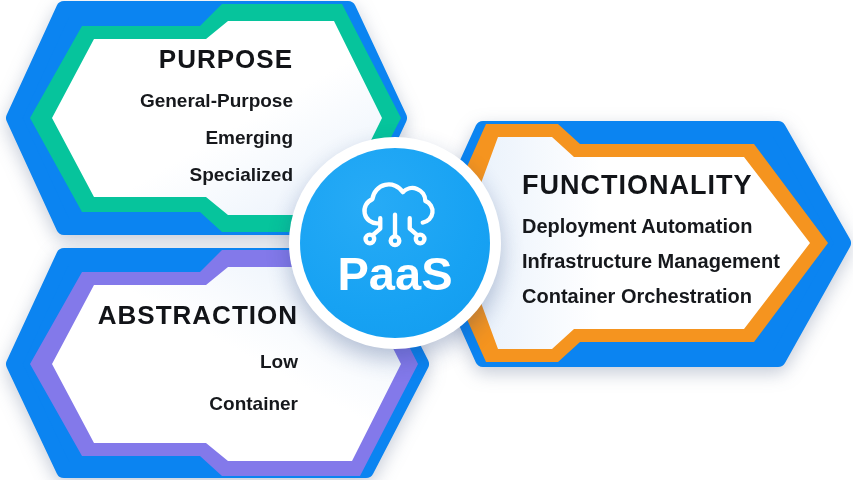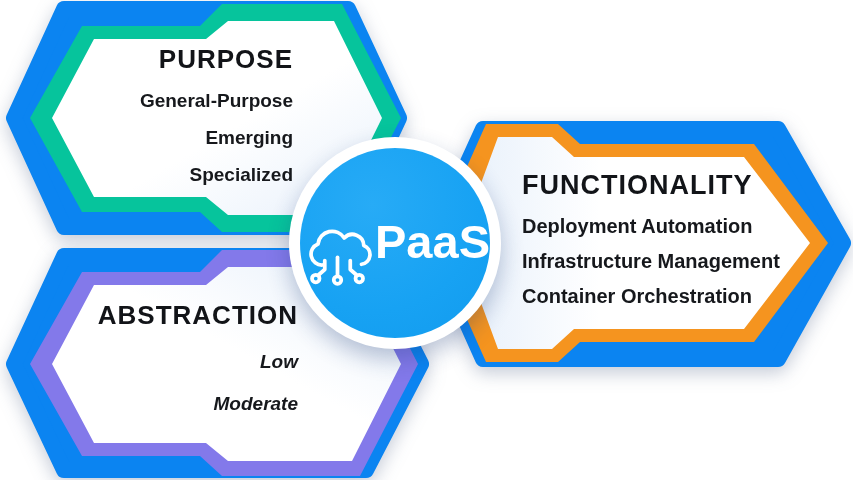--- a/index.html
+++ b/index.html
@@ -27,32 +27,32 @@
   .sec-purpose{left:40px;top:44px;width:253px;text-align:right;}
   .sec-purpose .title{margin-bottom:14px;}
   .sec-purpose .item{margin-top:17px;}
 
   .sec-functionality{left:522px;top:170px;width:280px;text-align:left;}
   .sec-functionality .title{font-size:27px;margin-bottom:16px;}
   .sec-functionality .item{font-size:20px;margin-top:15px;}
 
   .sec-abstraction{left:46px;top:300px;width:252px;text-align:right;}
   .sec-abstraction .title{margin-bottom:10px;}
-  .sec-abstraction .item{margin-top:22px;font-style:italic;}
+  .sec-abstraction .item{margin-top:22px;}
 
   .circle-wrap{
     position:absolute;left:289px;top:137px;width:212px;height:212px;
     border-radius:50%;background:#ffffff;
     box-shadow:0 10px 22px rgba(30,60,120,0.30);
   }
   .circle-inner{
     position:absolute;left:11px;top:11px;right:11px;bottom:11px;
     border-radius:50%;
     background:radial-gradient(circle at 38% 30%, #27abf6 0%, #17A2F3 60%, #129bee 100%);
-    display:flex;align-items:center;justify-content:flex-start;
+    display:flex;flex-direction:column;align-items:center;justify-content:flex-start;
   }
   .circle-inner svg{margin-top:26px;display:block;}
   .brand-label{
     color:#ffffff;font-size:47px;font-weight:700;line-height:48px;
     letter-spacing:0px;margin-top:-2px;
   }
 </style>
 </head>
 <body>
 
@@ -103,21 +103,21 @@
   <div class="section sec-purpose">
     <div class="title">PURPOSE</div>
     <div class="item">General-Purpose</div>
     <div class="item">Emerging</div>
     <div class="item">Specialized</div>
   </div>
 
   <div class="section sec-abstraction">
     <div class="title">ABSTRACTION</div>
     <div class="item">Low</div>
-    <div class="item">Moderate</div>
+    <div class="item">Container</div>
   </div>
 
   <div class="circle-wrap">
     <div class="circle-inner">
       <svg width="88" height="78" viewBox="0 0 100 90" fill="none" stroke="#ffffff" stroke-width="5" stroke-linecap="round" stroke-linejoin="round">
         <path d="M30,57 a14.5,14.5 0 0 1 -6,-28 a19,19 0 0 1 35,-8 a15,15 0 0 1 26,10 a13,13 0 0 1 -3,25"></path>
         <path d="M33,51 L33,63 L25,70"></path>
         <circle cx="21" cy="75" r="5"></circle>
         <path d="M50,47 L50,71"></path>
         <circle cx="50" cy="77" r="5"></circle>

